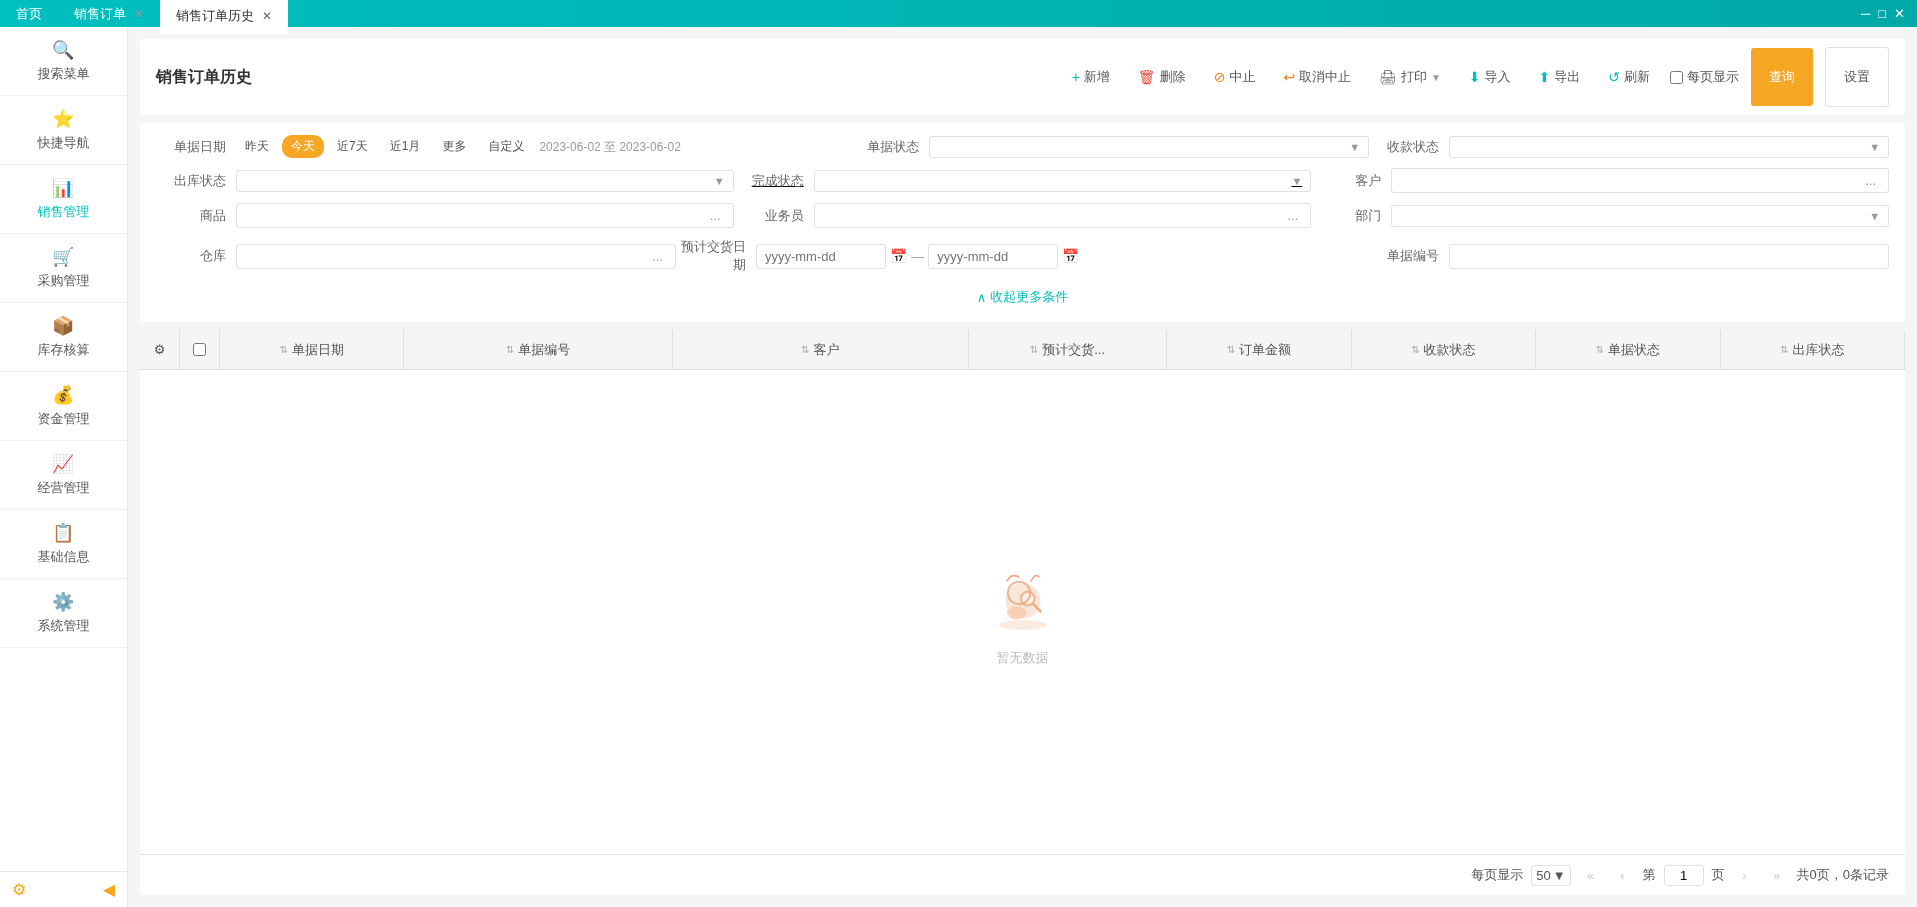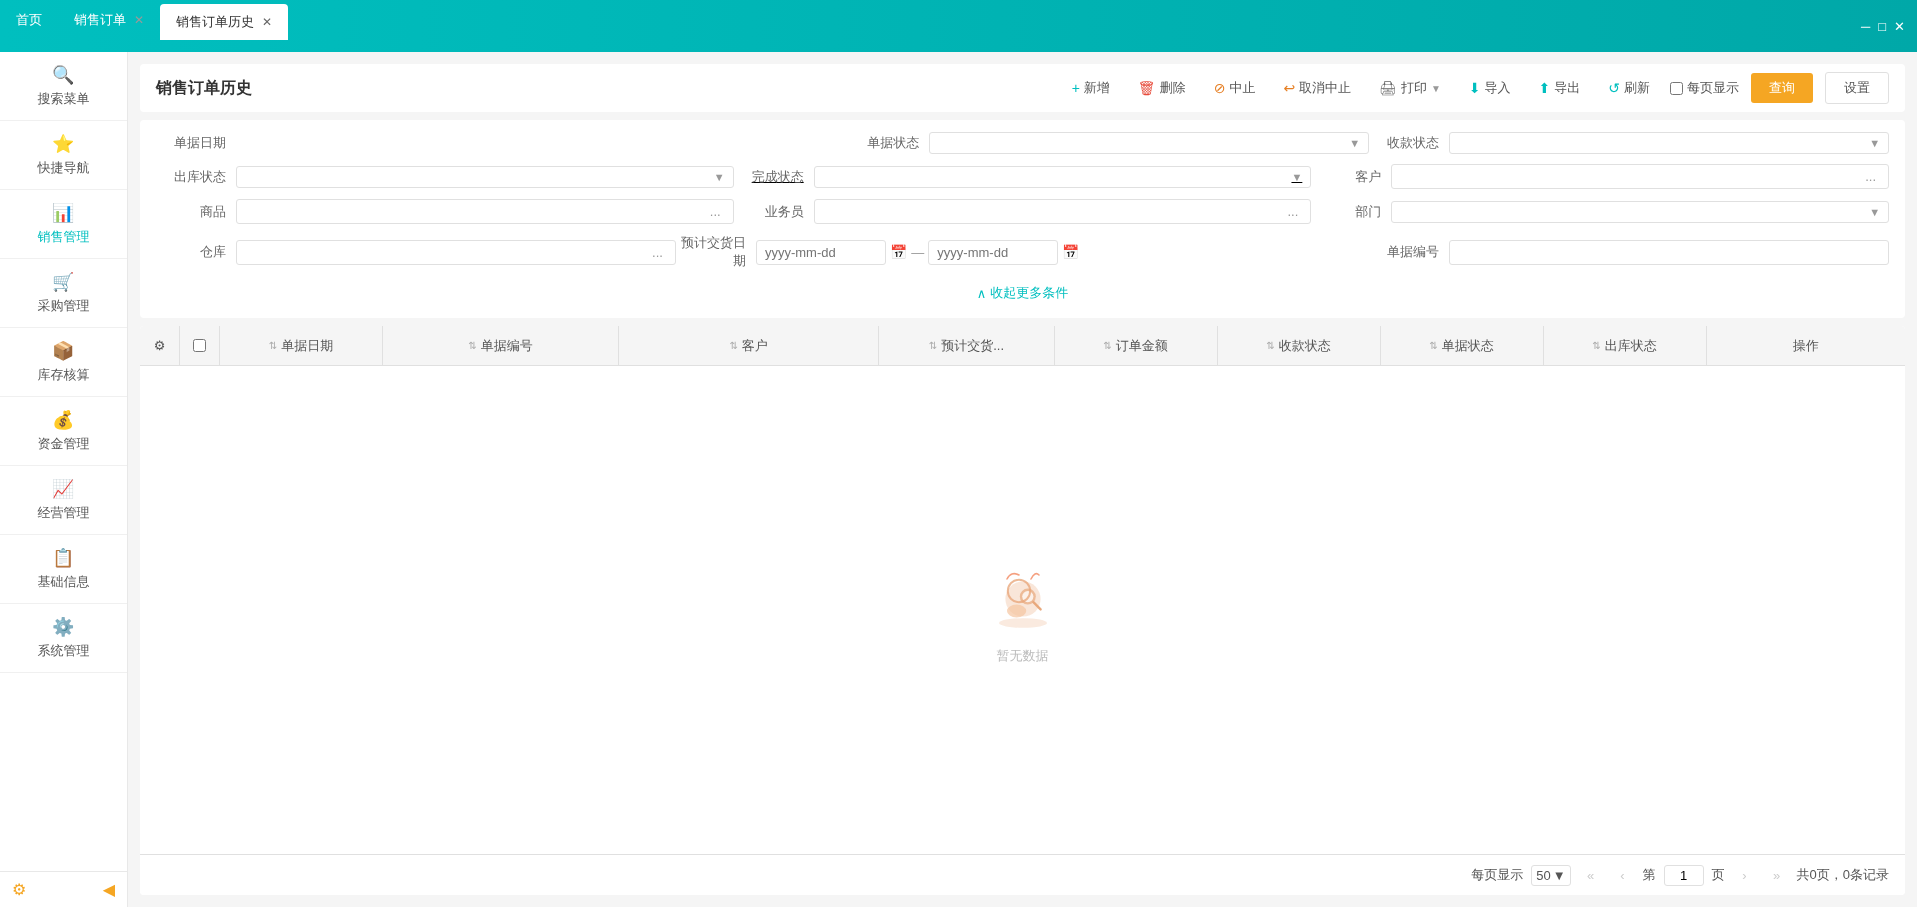--- a/index.html
+++ b/index.html
@@ -1,22 +1,23 @@
 <!DOCTYPE html>
 <html><head>
   <meta charset="utf-8">
   <style>
     * { box-sizing: border-box; margin: 0; padding: 0; font-family: 'Microsoft YaHei', Arial, sans-serif; font-size: 13px; }
     body { display: flex; flex-direction: column; height: 907px; width: 1917px; overflow: hidden; background: #f0f2f5; }
 
     
     .top-bar {
-      height: 52px;
+      height: 27px;
       background: linear-gradient(90deg, #00bfbf 0%, #00a8a8 100%);
       display: flex;
+      align-items: center;
       flex-shrink: 0;
     }
     .tab-item {
       height: 40px;
       display: flex;
       align-items: center;
       padding: 0 16px;
       color: #fff;
       cursor: pointer;
       font-size: 13px;
@@ -132,21 +133,21 @@
       padding: 4px 8px;
       border-radius: 3px;
     }
     .toolbar-btn .btn-icon { color: #666; font-size: 14px; }
     .toolbar-btn.danger .btn-icon { color: #e74c3c; }
     .toolbar-btn.warning .btn-icon { color: #e67e22; }
     .toolbar-btn-primary {
       background: #f5a623;
       color: #fff;
       border: none;
-      padding: 6px 18px;
+      padding: 20px 18px;
       border-radius: 3px;
       cursor: pointer;
       font-size: 13px;
     }
     .toolbar-checkbox {
       display: flex;
       align-items: center;
       gap: 4px;
       font-size: 13px;
       color: #555;
@@ -459,20 +460,33 @@
           <button class="toolbar-btn-primary">查询</button>
           <button class="toolbar-btn-primary" style="background:#fff;color:#555;border:1px solid #e0e0e0;">设置</button>
         </div>
       </div>
 
       <div class="filter-panel">
 
         <div class="filter-row">
           <div class="filter-item" style="flex:2;">
             <span class="filter-label">单据日期</span>
+            <div class="filter-control">
+              <div class="date-shortcuts">
+                <span class="date-btn">昨天</span>
+                <span class="date-btn active">今天</span>
+                <span class="date-btn">近7天</span>
+                <span class="date-btn">近1月</span>
+                <span class="date-btn">更多</span>
+                <span class="date-btn">自定义</span>
+              </div>
+              <div>
+                <div class="date-range">2023-06-02 至 2023-06-02</div>
+              </div>
+            </div>
           </div>
           <div class="filter-item" style="flex:1.5;">
             <span class="filter-label">单据状态</span>
             <div class="select-control" style="flex:1;">
               <span class="placeholder"></span>
               <span class="select-arrow">▼</span>
             </div>
           </div>
           <div class="filter-item" style="flex:1.5;">
             <span class="filter-label">收款状态</span>
@@ -595,23 +609,20 @@
             <span class="sort-icon">⇅</span>
             <span>收款状态</span>
           </div>
           <div class="th-cell doc-status">
             <span class="sort-icon">⇅</span>
             <span>单据状态</span>
           </div>
           <div class="th-cell ship-status">
             <span class="sort-icon">⇅</span>
             <span>出库状态</span>
-          </div>
-          <div class="th-cell action">
-            <span>操作</span>
           </div>
         </div>
         <div class="table-body">
 
           <svg class="empty-icon" viewBox="0 0 100 100" xmlns="http://www.w3.org/2000/svg">
             <ellipse cx="50" cy="85" rx="30" ry="6" fill="#f5d5c0" opacity="0.5"></ellipse>
             <circle cx="50" cy="55" r="22" fill="#f5d5c0" opacity="0.6"></circle>
             <circle cx="56" cy="52" r="10" fill="#e8a87c" opacity="0.7"></circle>
             <circle cx="56" cy="52" r="7" fill="#fff" opacity="0.8"></circle>
             <line x1="63" y1="59" x2="72" y2="68" stroke="#e8a87c" stroke-width="3" stroke-linecap="round"></line>

